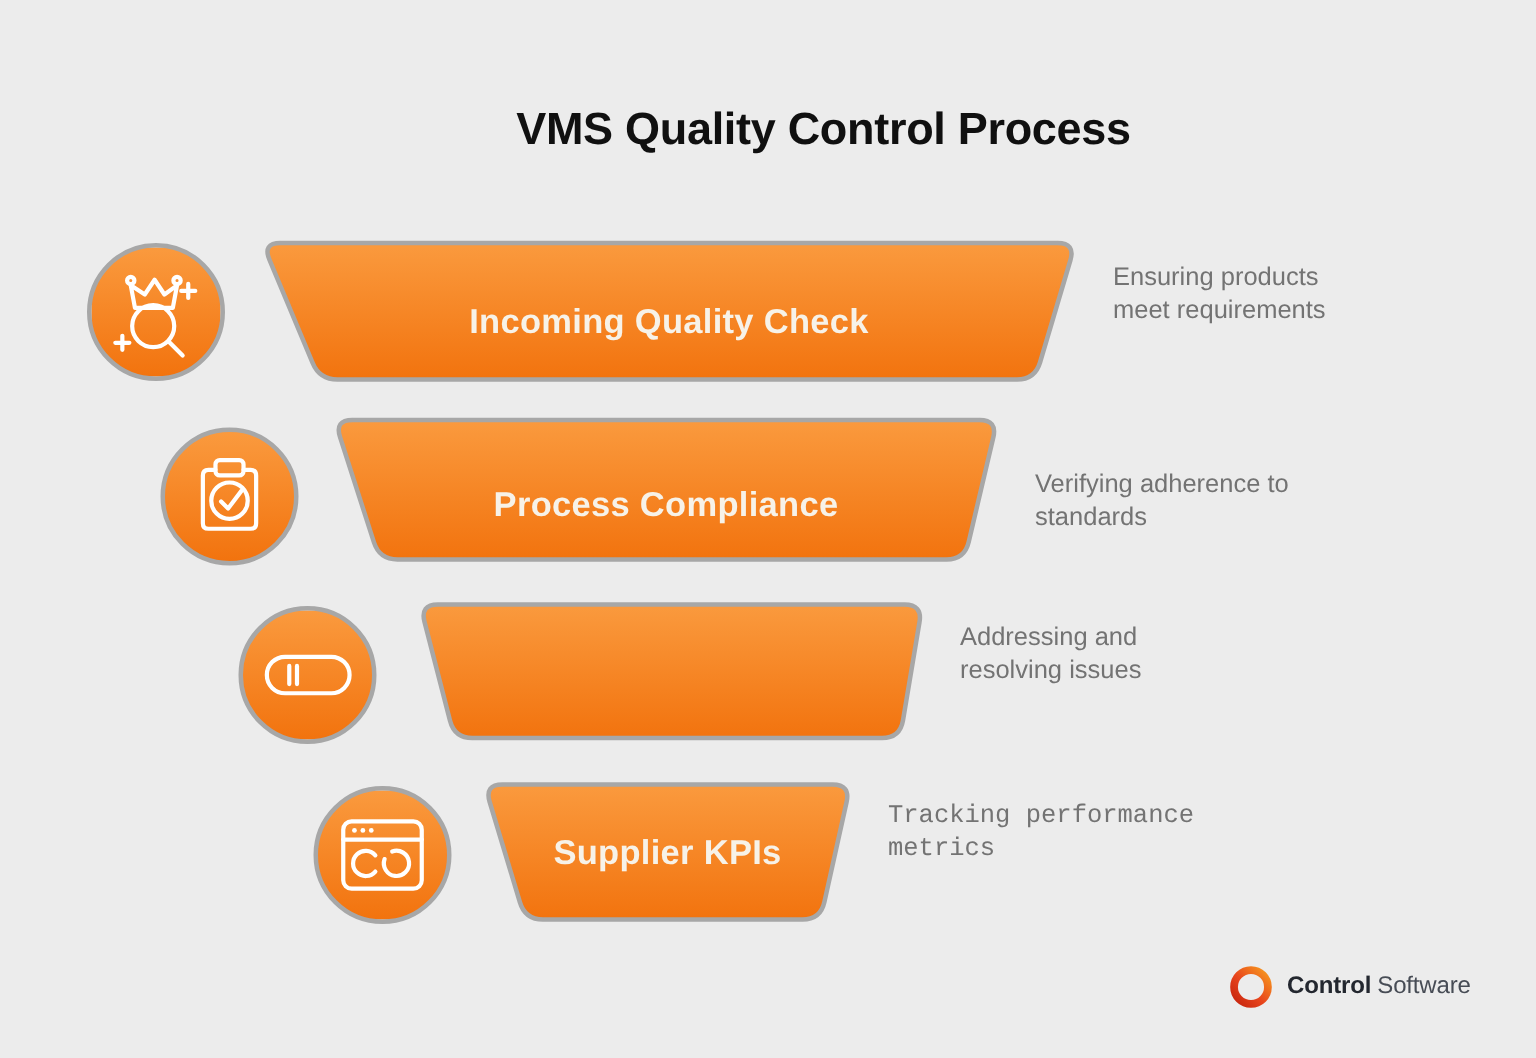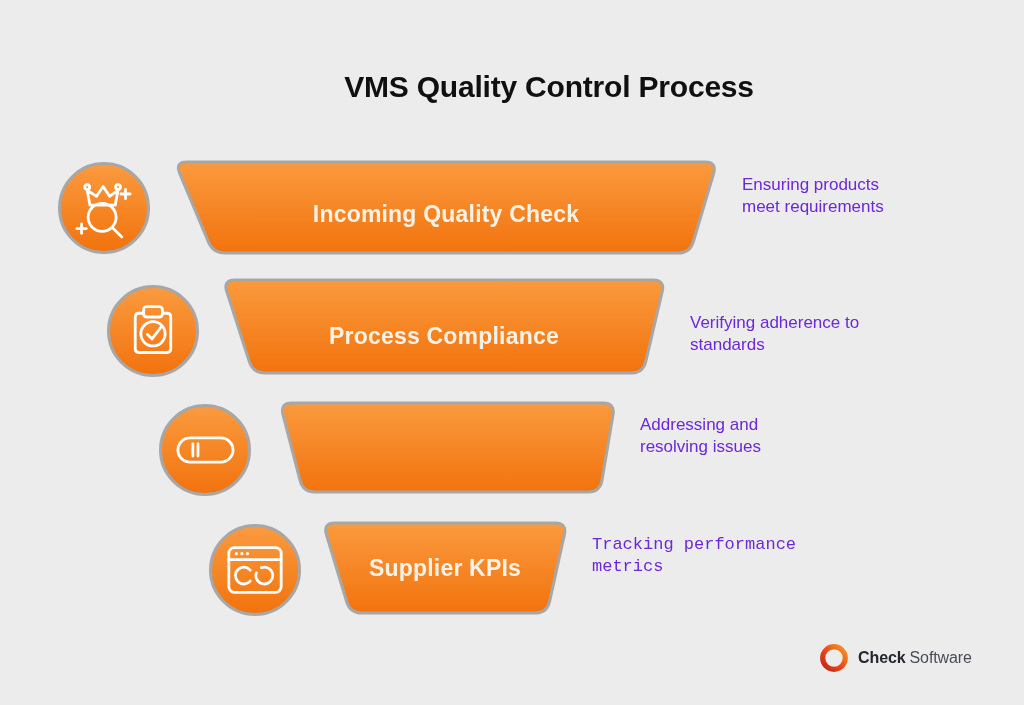--- a/index.html
+++ b/index.html
@@ -26,21 +26,21 @@
   .stage-label {
     position:absolute; display:flex; align-items:center; justify-content:center;
     color:#F7F2E8; font-weight:700; font-size:23px; letter-spacing:0.2px;
     text-align:center; pointer-events:none;
   }
   .l1 { left:175px; top:162px; width:542px; height:104px; }
   .l2 { left:223px; top:280px; width:442px; height:112px; }
   .l3 { left:280px; top:403px; width:335px; height:89px; }
   .l4 { left:323px; top:523px; width:244px; height:90px; }
   .desc {
-    position:absolute; font-size:17px; line-height:1.32; color:#6d28d9;
+    position:absolute; font-size:17px; line-height:1.32; color:#737373;
     white-space:pre-line;
   }
   .d1 { left:742px; top:174px; }
   .d2 { left:690px; top:312px; }
   .d3 { left:640px; top:414px; }
   .d4 { left:592px; top:534px;font-family:Liberation Mono, monospace; }
   .footer {
     position:absolute; left:818px; top:641px; height:34px;
     display:flex; align-items:center; gap:8px;
   }
@@ -128,16 +128,16 @@
     <svg width="32" height="32" viewBox="0 0 34 34">
       <defs>
         <linearGradient id="lg" x1="0" y1="1" x2="1" y2="0">
           <stop offset="0" stop-color="#C5240E"></stop>
           <stop offset="0.45" stop-color="#E8451C"></stop>
           <stop offset="1" stop-color="#F79A1F"></stop>
         </linearGradient>
       </defs>
       <circle cx="17" cy="17" r="12" fill="none" stroke="url(#lg)" stroke-width="5.5"></circle>
     </svg>
-    <span class="brand"><span class="brand-bold">Check</span><span class="brand-reg">Software</span></span>
+    <span class="brand"><span class="brand-bold">Control</span><span class="brand-reg">Software</span></span>
   </div>
 
 </div>
 
 </body></html>

